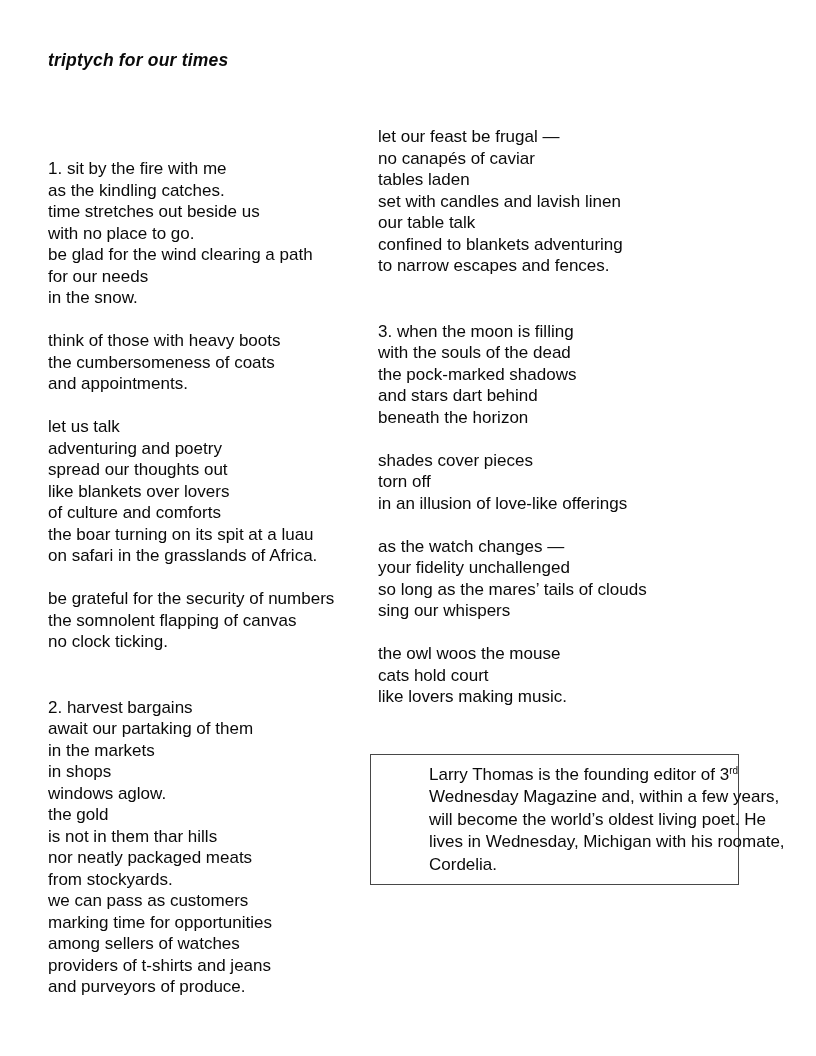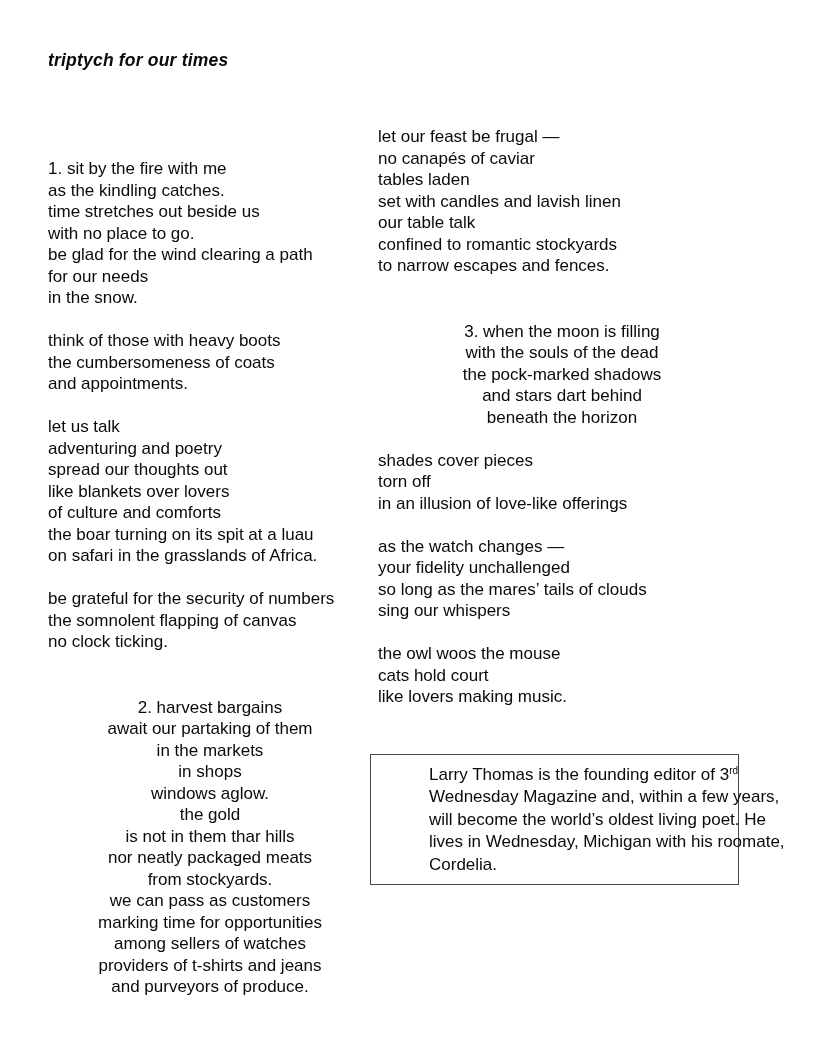--- a/index.html
+++ b/index.html
@@ -29,21 +29,21 @@
   }
   .poem-column {
     position: absolute;
     font-size: 17px;
     line-height: 21.5px;
   }
   .col-left  { left: 48px;  top: 126px; width: 324px; margin-top: 32px; }
   .col-right { left: 378px; top: 126px; width: 368px; }
   .stanza { margin: 0; }
   .stanza + .stanza { margin-top: 21.5px; }
-  .stanza.gap-section { margin-top: 44px; text-align: center; }
+  .stanza.gap-section { margin-top: 44px; }
   .line { white-space: nowrap; }
   .bio-box {
     position: absolute;
     left: 370px;
     top: 754px;
     width: 369px;
     box-sizing: border-box;
     border: 1.5px solid #474747;
     padding: 9px 10px 8px 10px;
     font-size: 17px;
@@ -110,21 +110,21 @@
       </div>
     </div>
 
   <div class="poem-column col-right">
       <div class="stanza">
         <div class="line">let our feast be frugal —</div>
         <div class="line">no canapés of caviar</div>
         <div class="line">tables laden</div>
         <div class="line">set with candles and lavish linen</div>
         <div class="line">our table talk</div>
-        <div class="line">confined to romantic stockyards</div>
+        <div class="line">confined to blankets adventuring</div>
         <div class="line">to narrow escapes and fences.</div>
       </div>
       <div class="stanza gap-section">
         <div class="line">3. when the moon is filling</div>
         <div class="line">with the souls of the dead</div>
         <div class="line">the pock-marked shadows</div>
         <div class="line">and stars dart behind</div>
         <div class="line">beneath the horizon</div>
       </div>
       <div class="stanza">

